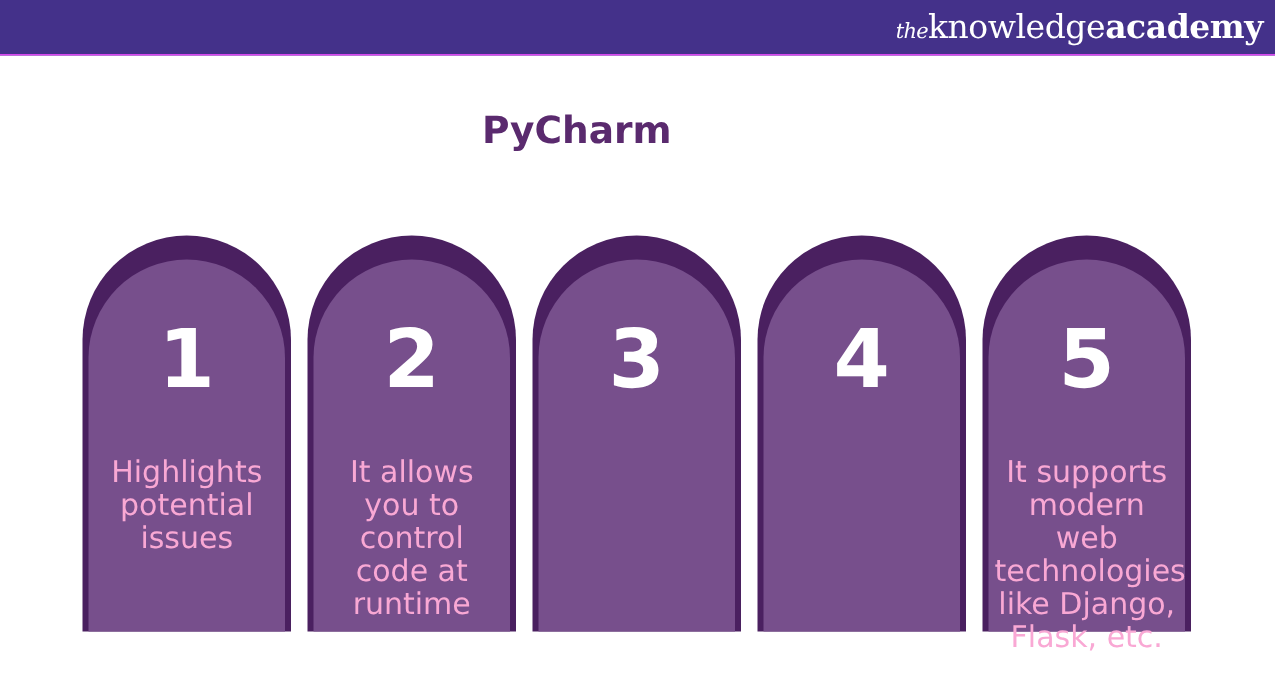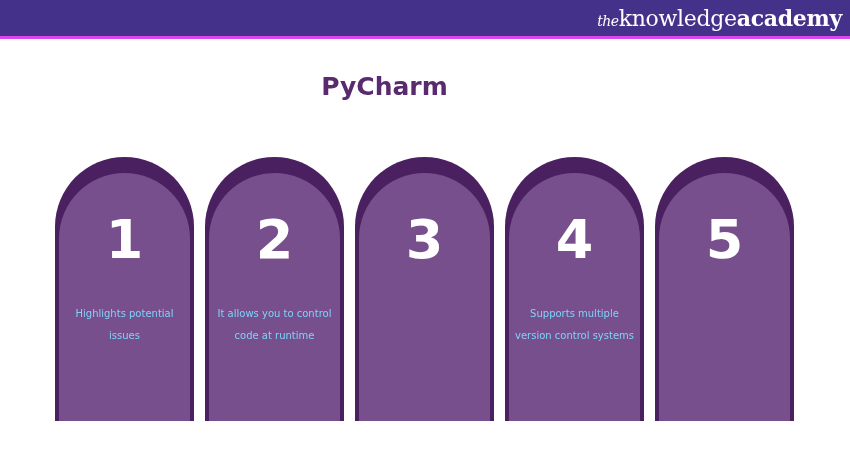--- a/index.html
+++ b/index.html
@@ -4,21 +4,21 @@
 <style>
   html, body { margin: 0; padding: 0; }
   body {
     width: 850px; height: 450px; position: relative; overflow: hidden;
     background: #ffffff;
     font-family: "DejaVu Sans", "Liberation Sans", sans-serif;
   }
   .topbar {
     position: absolute; left: 0; top: 0; width: 850px; height: 36px;
     background: #44318a;
-    border-bottom: 3px solid #d946ef;
+    border-bottom: 1px solid #d946ef;
   }
   .brand {
     position: absolute; right: 8px; top: 3px;
     font-family: "DejaVu Serif", "Liberation Serif", serif;
     color: #ffffff; font-size: 22px; letter-spacing: -0.3px; line-height: 30px;
     white-space: nowrap;
   }
   .brand .the { font-style: italic; font-size: 14px; letter-spacing: -0.5px; }
   .brand .academy { font-weight: bold; }
   .title {
@@ -35,21 +35,21 @@
     position: absolute; left: 4px; right: 4px; top: 16px; bottom: 0;
     background: #774f8c;
     border-radius: 65.5px 65.5px 0 0;
   }
   .card .num {
     position: absolute; left: 0; right: 0; top: 37px;
     text-align: center; color: #ffffff; font-weight: bold; font-size: 54px; line-height: 60px;
   }
   .card .text {
     position: absolute; left: 4px; right: 4px; top: 130px;
-    text-align: center; color: #7dd3fc; font-size: 10px; line-height: 22px;
+    text-align: center; color: #f9a8d4; font-size: 20px; line-height: 22px;
   }
 </style>
 </head>
 <body>
 
 <div class="topbar">
   <div class="brand">
     <span class="the">the</span><span>knowledge</span><span class="academy">academy</span>
   </div>
 </div>
@@ -72,21 +72,21 @@
 
 <div class="card" style="left:355px;">
   <div class="inner">
     <div class="num">3</div>
   </div>
 </div>
 
 <div class="card" style="left:505px;">
   <div class="inner">
     <div class="num">4</div>
-    <div class="text">Supports multiple version control systems</div>
   </div>
 </div>
 
 <div class="card" style="left:655px;">
   <div class="inner">
     <div class="num">5</div>
+    <div class="text">It supports modern web technologies like Django, Flask, etc.</div>
   </div>
 </div>
 
 </body></html>

